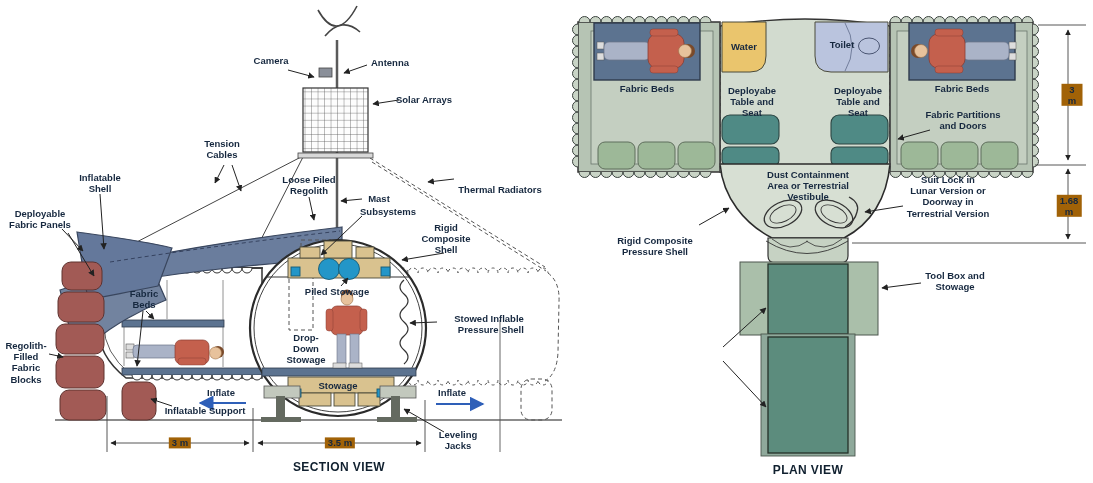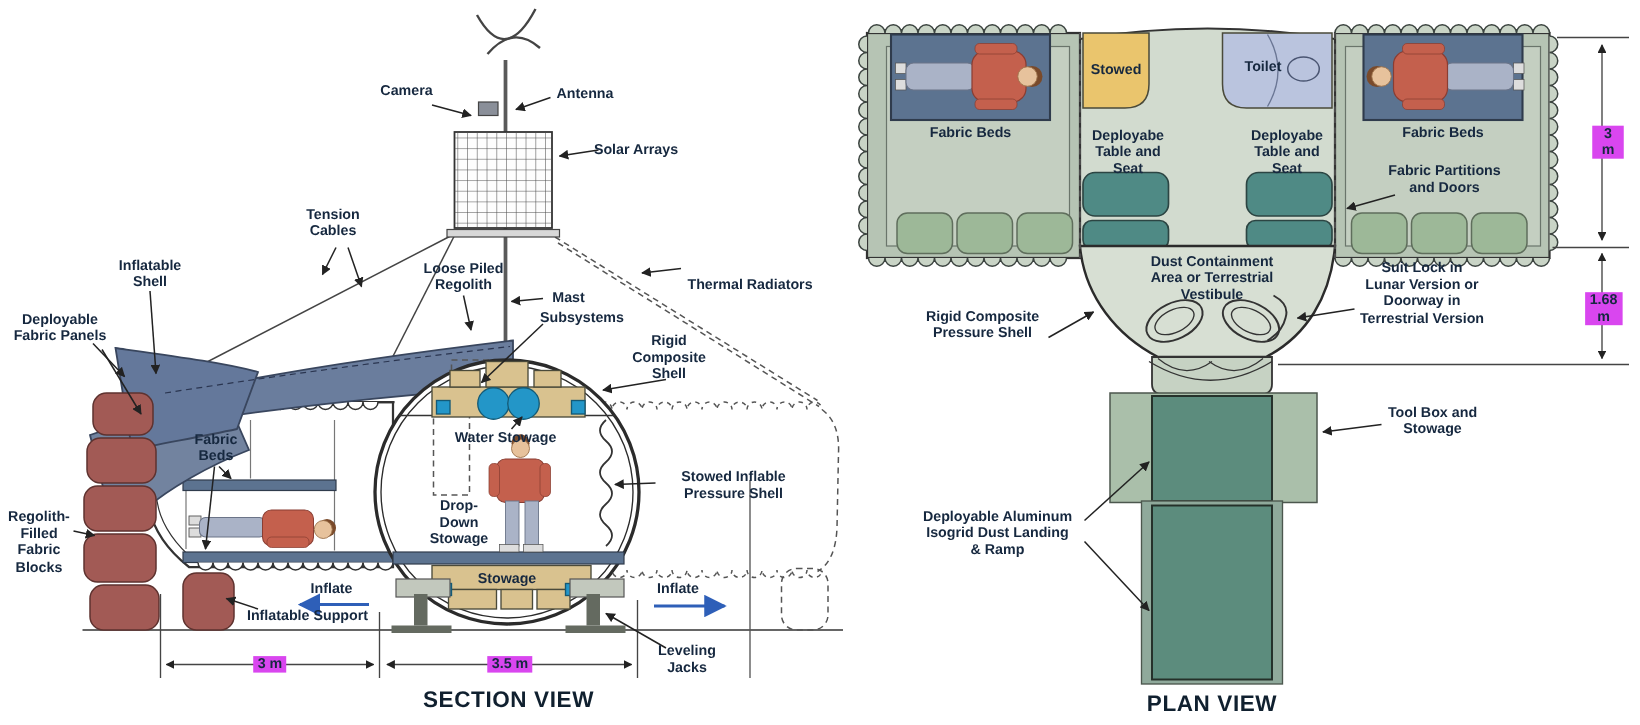--- a/index.html
+++ b/index.html
@@ -2,23 +2,23 @@
 <html><head>
 <meta charset="utf-8">
 <style>
   html,body{margin:0;padding:0;background:#fff;}
   .stage{position:relative;width:1093px;height:483px;background:#fff;overflow:hidden;
          font-family:"Liberation Sans",sans-serif;}
   .stage svg{position:absolute;left:0;top:0;}
   .lbl{position:absolute;transform:translate(-50%,-50%);
        font:bold 9.5px/1.18 "Liberation Sans",sans-serif;color:#16283f;
        text-align:center;white-space:pre-line;pointer-events:none;}
-  .left{text-align:center;}
-  .title{font-size:15px;letter-spacing:.4px;color:#10202f;}
-  .dim{background:#d946ef;padding:0 3px;}
+  .left{text-align:right;}
+  .title{font-size:12px;letter-spacing:.4px;color:#10202f;}
+  .dim{background:#a16207;padding:0 3px;}
   .scS{fill:#ffffff;stroke:#333;stroke-width:1;}
   .scP{fill:#c9d4c6;stroke:#3c4440;stroke-width:1;}
   .scD{fill:none;stroke:#555;stroke-width:1;stroke-dasharray:3,3;}
   .ldr{stroke:#222;stroke-width:1;fill:none;}
   .thin{stroke:#555;stroke-width:.9;}
   .dash{stroke:#555;stroke-width:1;fill:none;stroke-dasharray:4,3;}
 </style>
 </head>
 <body>
 
@@ -324,21 +324,21 @@
 <div class="lbl" style="left:379px;top:199px">Mast</div>
 <div class="lbl" style="left:388px;top:212px">Subsystems</div>
 <div class="lbl" style="left:500px;top:190px">Thermal Radiators</div>
 <div class="lbl" style="left:40px;top:219px">Deployable
 Fabric Panels</div>
 <div class="lbl" style="left:446px;top:239px">Rigid
 Composite
 Shell</div>
 <div class="lbl" style="left:144px;top:299px">Fabric
 Beds</div>
-<div class="lbl" style="left:337px;top:292px">Water Stowage</div>
+<div class="lbl" style="left:337px;top:292px">Piled Stowage</div>
 <div class="lbl" style="left:306px;top:349px">Drop-
 Down
 Stowage</div>
 <div class="lbl left" style="left:489px;top:324px">Stowed Inflable
 Pressure Shell</div>
 <div class="lbl" style="left:26px;top:362px">Regolith-
 Filled
 Fabric
 Blocks</div>
 <div class="lbl" style="left:338px;top:386px">Stowage</div>
@@ -346,41 +346,38 @@
 <div class="lbl" style="left:452px;top:393px">Inflate</div>
 <div class="lbl" style="left:205px;top:411px">Inflatable Support</div>
 <div class="lbl" style="left:458px;top:440px">Leveling
 Jacks</div>
 <div class="lbl dim" style="left:180px;top:443px">3 m</div>
 <div class="lbl dim" style="left:340px;top:443px">3.5 m</div>
 <div class="lbl title" style="left:339px;top:467px">SECTION VIEW</div>
 
 <div class="lbl" style="left:647px;top:89px">Fabric Beds</div>
 <div class="lbl" style="left:962px;top:89px">Fabric Beds</div>
-<div class="lbl" style="left:744px;top:47px">Stowed</div>
+<div class="lbl" style="left:744px;top:47px">Water</div>
 <div class="lbl" style="left:842px;top:45px">Toilet</div>
 <div class="lbl" style="left:752px;top:102px">Deployabe
 Table and
 Seat</div>
 <div class="lbl" style="left:858px;top:102px">Deployabe
 Table and
 Seat</div>
 <div class="lbl" style="left:963px;top:120px">Fabric Partitions
 and Doors</div>
 <div class="lbl" style="left:948px;top:196px">Suit Lock in
 Lunar Version or
 Doorway in
 Terrestrial Version</div>
 <div class="lbl" style="left:808px;top:186px">Dust Containment
 Area or Terrestrial
 Vestibule</div>
-<div class="lbl" style="left:655px;top:217px">Rigid Composite
+<div class="lbl" style="left:655px;top:246px">Rigid Composite
 Pressure Shell</div>
 <div class="lbl" style="left:955px;top:281px">Tool Box and
 Stowage</div>
-<div class="lbl" style="left:665px;top:356px">Deployable Aluminum
-Isogrid Dust Landing
-&amp; Ramp</div>
 <div class="lbl dim" style="left:1072px;top:95px">3 m</div>
 <div class="lbl dim" style="left:1069px;top:206px">1.68 m</div>
 <div class="lbl title" style="left:808px;top:470px">PLAN VIEW</div>
 
 </div>
 
 </body></html>

